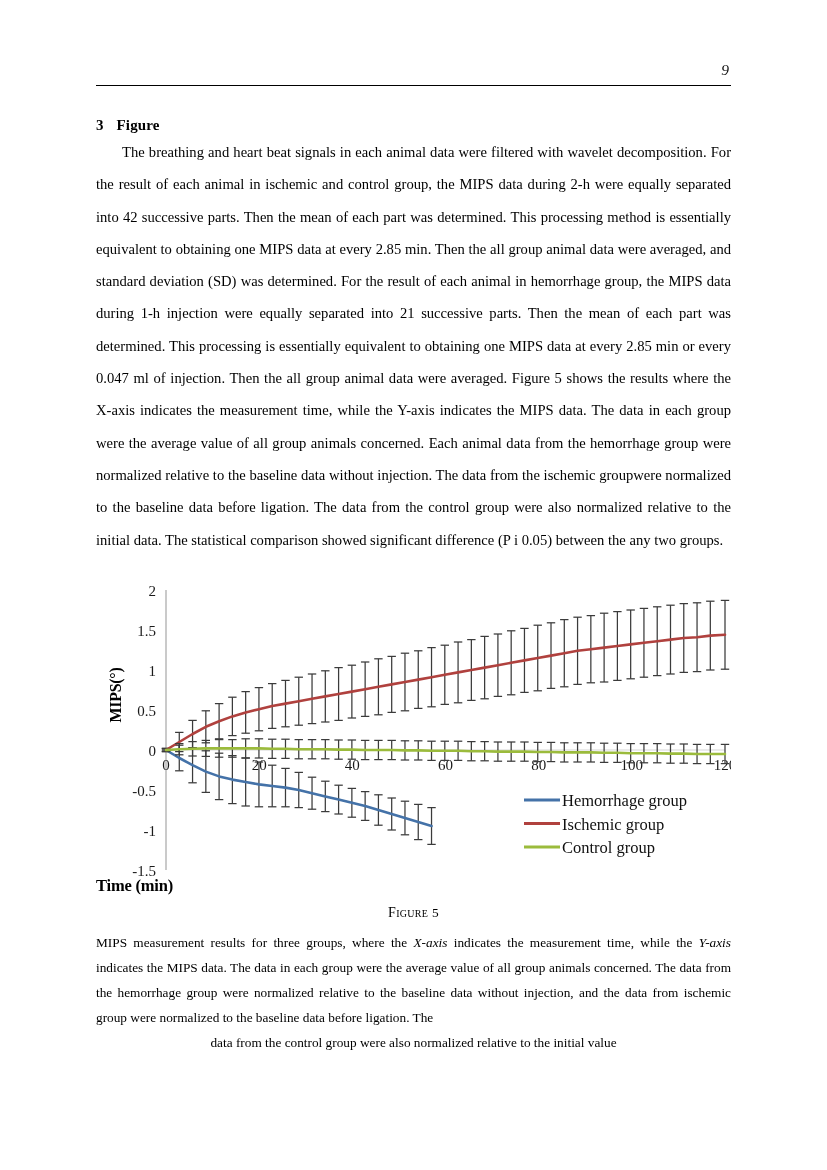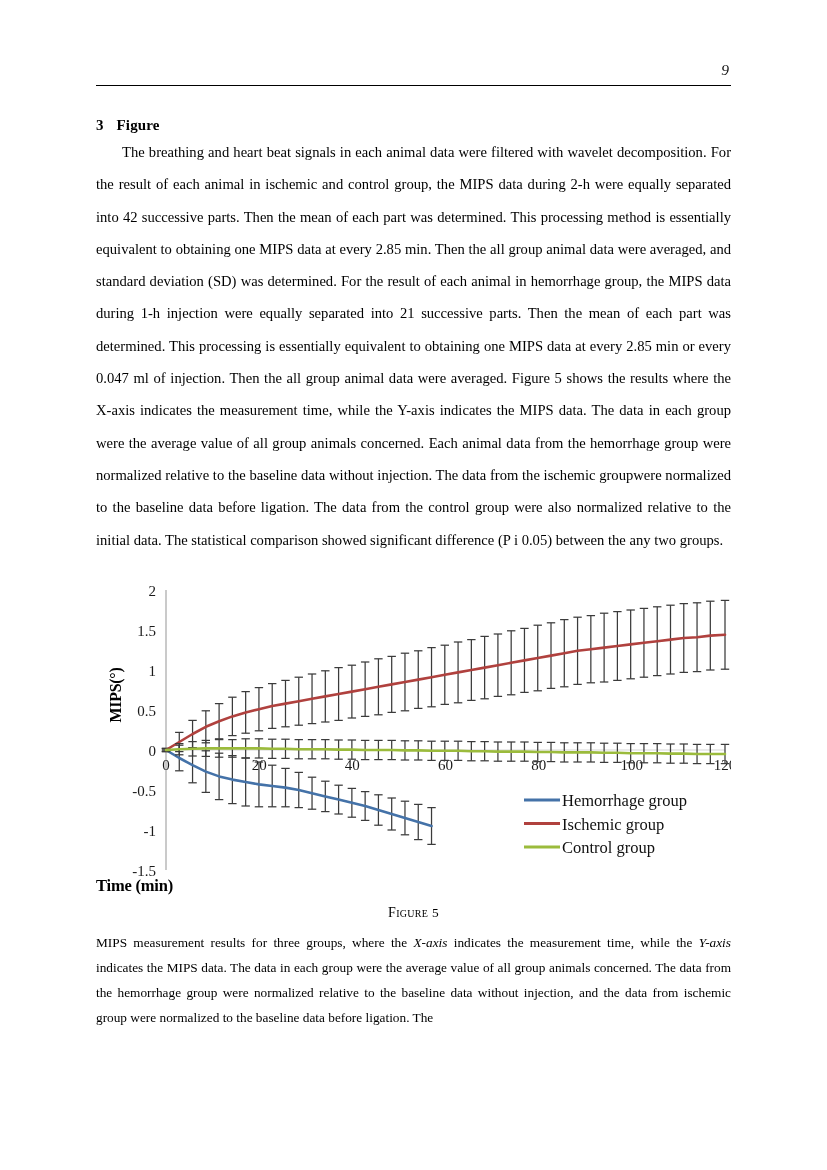--- a/index.html
+++ b/index.html
@@ -520,16 +520,17 @@
       <div class="axis-title-x">Time (min)</div>
     </div>
 
     <div class="fig-label">
       <span class="smallcaps">Figure</span>
       <span>5</span>
     </div>
 
     <div class="fig-caption">
       <p><span>MIPS measurement results for three groups, where the </span><i>X-axis</i><span> indicates the measurement time, while the </span><i>Y-axis</i><span> indicates the MIPS data. The data in each group were the average value of all group animals concerned. The data from the hemorrhage group were normalized relative to the baseline data without injection, and the data from ischemic group were normalized to the baseline data before ligation. The</span></p>
+      <span class="last-line">data from the control group were also normalized relative to the initial value</span>
     </div>
   </div>
 
 </div>
 
 </body></html>

